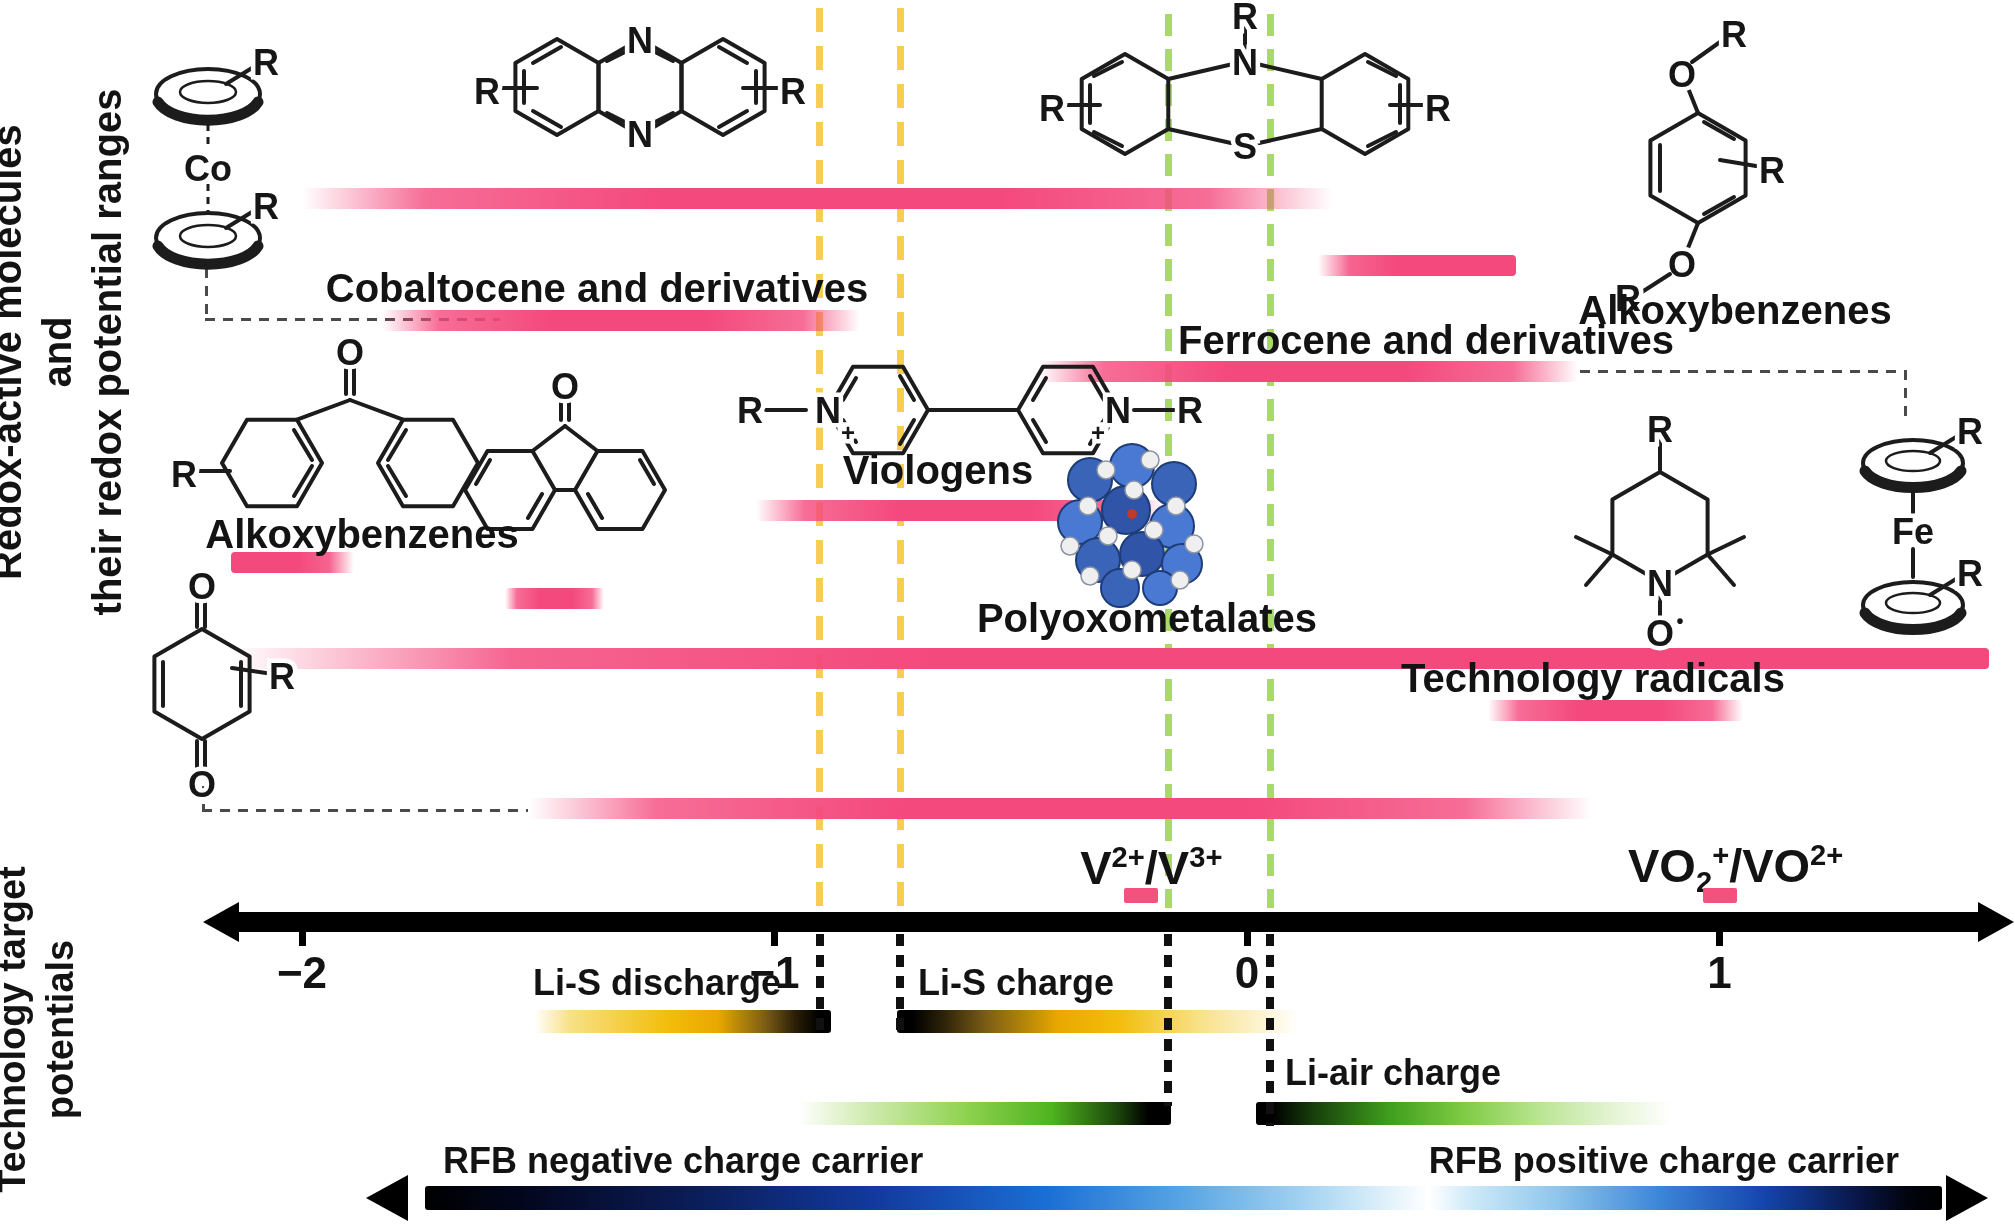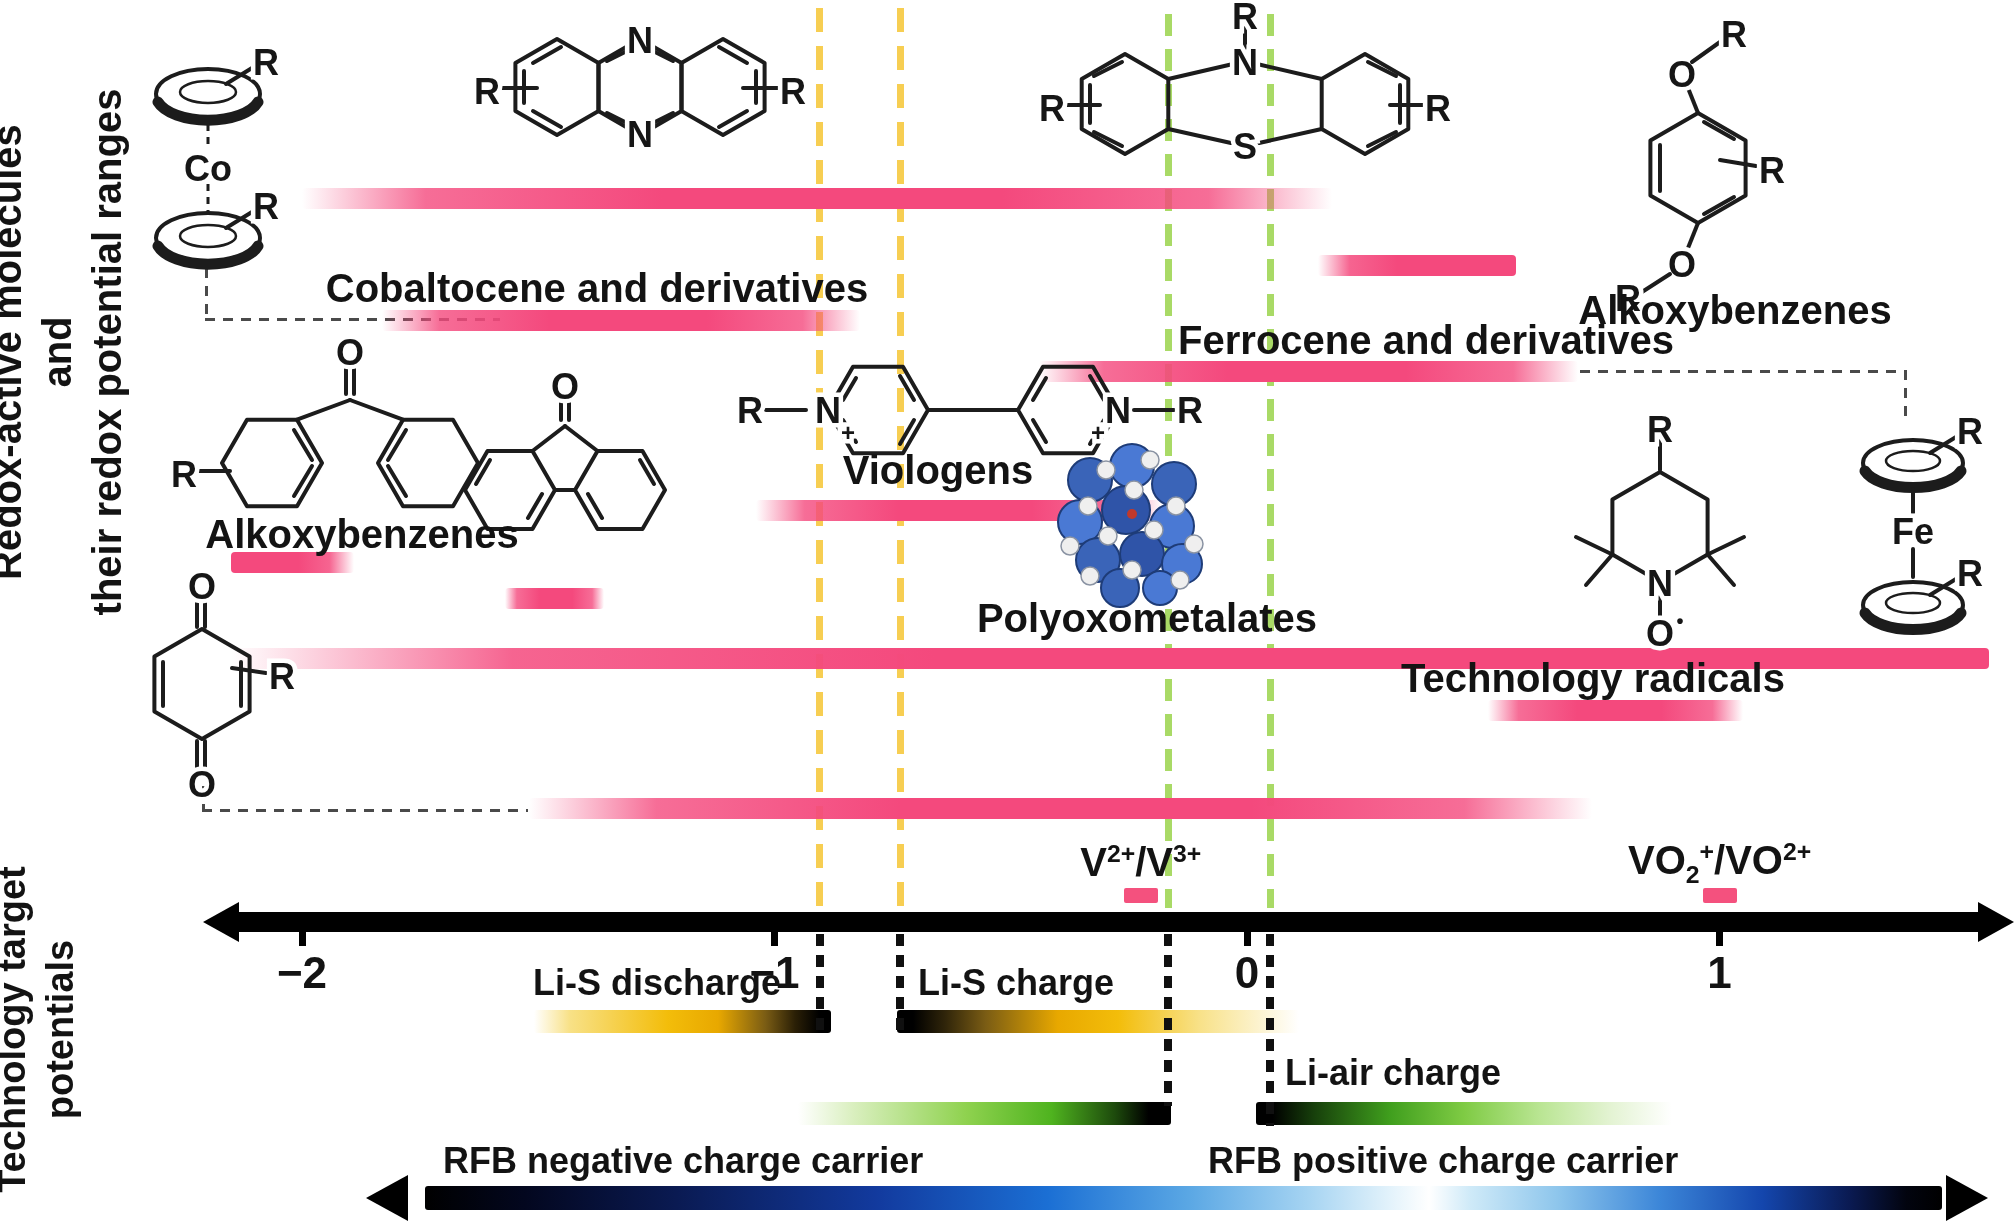--- a/index.html
+++ b/index.html
@@ -27,21 +27,21 @@
   
   #axis-bar{position:absolute;left:225px;top:912px;width:1765px;height:20px;background:#000;z-index:3;}
   .axhead{position:absolute;width:0;height:0;z-index:3;}
   #ax-left{left:203px;top:902px;border-top:20px solid rgba(0,0,0,0);border-bottom:20px solid rgba(0,0,0,0);border-right:36px solid #000;}
   #ax-right{left:1978px;top:902px;border-top:20px solid rgba(0,0,0,0);border-bottom:20px solid rgba(0,0,0,0);border-left:36px solid #000;}
   .tick-wrap{position:absolute;top:932px;width:120px;text-align:center;z-index:3;}
   .tick-mark{width:7px;height:14px;background:#000;margin:0 auto;}
   .tick-label{font-size:44px;font-weight:600;margin-top:2px;}
   #axis-title{position:absolute;left:1700px;top:944px;width:295px;text-align:right;font-size:40px;font-weight:600;line-height:1.18;z-index:3;}
   
-  .couple{position:absolute;font-size:40px;font-weight:600;white-space:nowrap;z-index:5;}
+  .couple{position:absolute;font-size:47px;font-weight:600;white-space:nowrap;z-index:5;}
   .couple sup{font-size:62%;} .couple sub{font-size:62%;}
   .cmark{position:absolute;width:34px;height:15px;background:#f4517e;border-radius:2px;z-index:5;}
   
   .tlabel{position:absolute;font-size:36px;font-weight:600;z-index:5;white-space:nowrap;}
   .tbar{position:absolute;height:23px;border-radius:3px;z-index:2;}
   .g-lisd{background:linear-gradient(90deg,rgba(250,235,160,0) 0%,#f8e187 12%,#f3bd0a 45%,#e8a800 62%,#7a5c14 78%,#2a1f06 88%,#000 96%,#000 100%);}
   .g-lisc{background:linear-gradient(90deg,#000 0%,#000 4%,#30250a 12%,#7a5c14 22%,#e8a800 40%,#f3bd0a 55%,#f8e187 75%,rgba(250,235,160,0) 100%);}
   .g-liad{background:linear-gradient(90deg,rgba(215,240,185,0) 0%,#d9efbe 15%,#8fd24f 45%,#4fb31f 68%,#1d4a0c 85%,#000 94%,#000 100%);}
   .g-liac{background:linear-gradient(90deg,#000 0%,#000 4%,#17400b 14%,#3f9e1d 32%,#7fcb44 50%,#b9e592 68%,#e3f3d2 85%,rgba(227,243,210,0) 100%);}
   .g-rfbn{background:linear-gradient(90deg,#000 0%,#03071f 10%,#0a1a52 25%,#123a9e 45%,#1b6fd4 62%,#5aa7e4 76%,#a6d4f2 88%,#e2f2fb 96%,rgba(226,242,251,0) 100%);}
@@ -367,19 +367,19 @@
   <div class="tlabel" style="left:533px;top:962px">Li-S discharge</div>
   <div class="tlabel" style="left:918px;top:962px">Li-S charge</div>
   <div class="tbar g-lisd" style="top: 1010px; left: 533.525px; width: 297.675px;"></div>
   <div class="tbar g-lisc" style="top: 1010px; left: 897.35px; width: 401.625px;"></div>
 
   <div class="tlabel" style="left:1285px;top:1052px">Li-air charge</div>
   <div class="tbar g-liad" style="top: 1102px; left: 798.125px; width: 373.275px;"></div>
   <div class="tbar g-liac" style="top: 1102px; left: 1256.45px; width: 415.8px;"></div>
 
   <div class="tlabel" style="left:443px;top:1140px">RFB negative charge carrier</div>
-  <div class="tlabel" style="left:1208px;top:1140px;width:655px;">RFB positive charge carrier</div>
+  <div class="tlabel" style="left:1244px;top:1140px;width:655px;text-align:right">RFB positive charge carrier</div>
   <div class="tbar g-rfbn" style="top: 1186px; height: 24px; left: 424.85px; width: 1004.06px;"></div>
   <div class="tbar g-rfbp" style="top: 1186px; height: 24px; left: 1428.91px; width: 512.662px;"></div>
   <div class="rfbhead" id="rfb-arrow-left"></div>
   <div class="rfbhead" id="rfb-arrow-right"></div>
 
 </div>
 
 </body></html>

